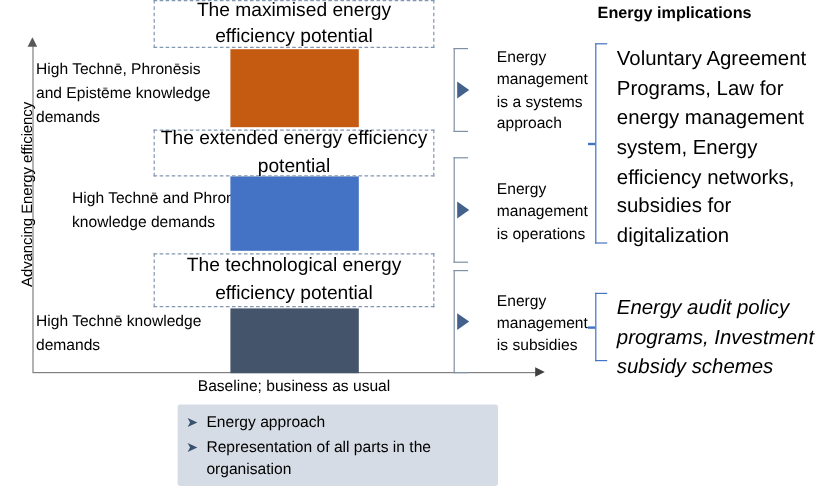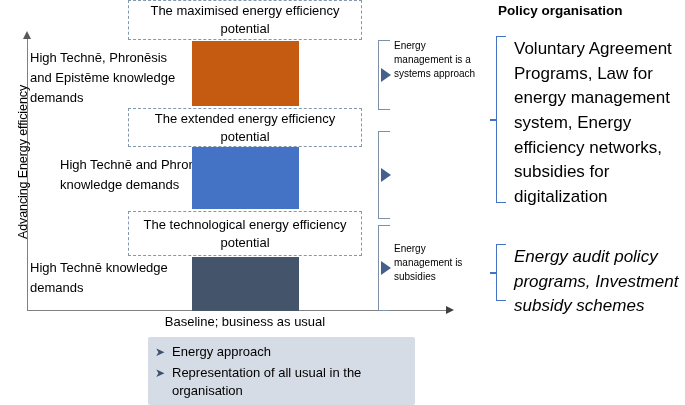--- a/index.html
+++ b/index.html
@@ -76,21 +76,21 @@
   .bar-dark   { top: 257px; height: 54px;  background: #44546A; }
 
   
   .dashbox {
     border: 1px dashed #8497B0;
     box-sizing: border-box;
     display: flex;
     align-items: center;
     justify-content: center;
     text-align: center;
-    font-size: 13px;
+    font-size: 16px;
     line-height: 1.38;
     background: transparent;
   }
   .dashbox-1 { left: 128px; top: 0px;   width: 234px; height: 40px; }
   .dashbox-2 { left: 128px; top: 108px; width: 234px; height: 39px; }
   .dashbox-3 { left: 128px; top: 211px; width: 234px; height: 45px; }
 
   
   .gbracket {
     border: 1.3px solid #7F8FA4;
@@ -105,23 +105,23 @@
     width: 0; height: 0;
     border-top: 7px solid transparent;
     border-bottom: 7px solid transparent;
     border-left: 10px solid #44618C;
   }
   .gt-1 { left: 381px; top: 68px; }
   .gt-2 { left: 381px; top: 168px; }
   .gt-3 { left: 381px; top: 261px; }
 
   .mgmt-text {
-    font-size: 10px;
+    font-size: 13px;
     line-height: 1.42;
-    left: 394px;
+    left: 414px;
     width: 85px;
   }
   .mt-1 { top: 39px; }
   .mt-2 { top: 149px; }
   .mt-3 { top: 242px; }
 
   
   .policy-title {
     left: 498px;
     top: 3px;
@@ -224,41 +224,42 @@
   <div class="abs dashbox dashbox-1">The maximised energy efficiency potential</div>
   <div class="abs dashbox dashbox-2">The extended energy efficiency potential</div>
   <div class="abs dashbox dashbox-3">The technological energy efficiency potential</div>
 
   <div class="abs gbracket gb-1"></div>
   <div class="abs gtri gt-1"></div>
   <div class="abs mgmt-text mt-1">Energy management is a systems approach</div>
 
   <div class="abs gbracket gb-2"></div>
   <div class="abs gtri gt-2"></div>
+  <div class="abs mgmt-text mt-2">Energy management is operations</div>
 
   <div class="abs gbracket gb-3"></div>
   <div class="abs gtri gt-3"></div>
   <div class="abs mgmt-text mt-3">Energy management is subsidies</div>
 
-  <div class="abs policy-title">Policy organisation</div>
+  <div class="abs policy-title">Energy implications</div>
 
   <div class="abs pbracket pb-1"></div>
   <div class="abs pnub pn-1"></div>
   <div class="abs policy-text pt-1">Voluntary Agreement Programs, Law for energy management system, Energy efficiency networks, subsidies for digitalization</div>
 
   <div class="abs pbracket pb-2"></div>
   <div class="abs pnub pn-2"></div>
   <div class="abs policy-text pt-2">Energy audit policy programs, Investment subsidy schemes</div>
 
   <div class="abs callout">
     <ul class="callout-list">
       <li>
         <span class="bullet">➤</span>
         <span class="li-text">Energy approach</span>
       </li>
       <li>
         <span class="bullet">➤</span>
-        <span class="li-text">Representation of all usual in the organisation</span>
+        <span class="li-text">Representation of all parts in the organisation</span>
       </li>
     </ul>
   </div>
 
 </div>
 
 </body></html>

